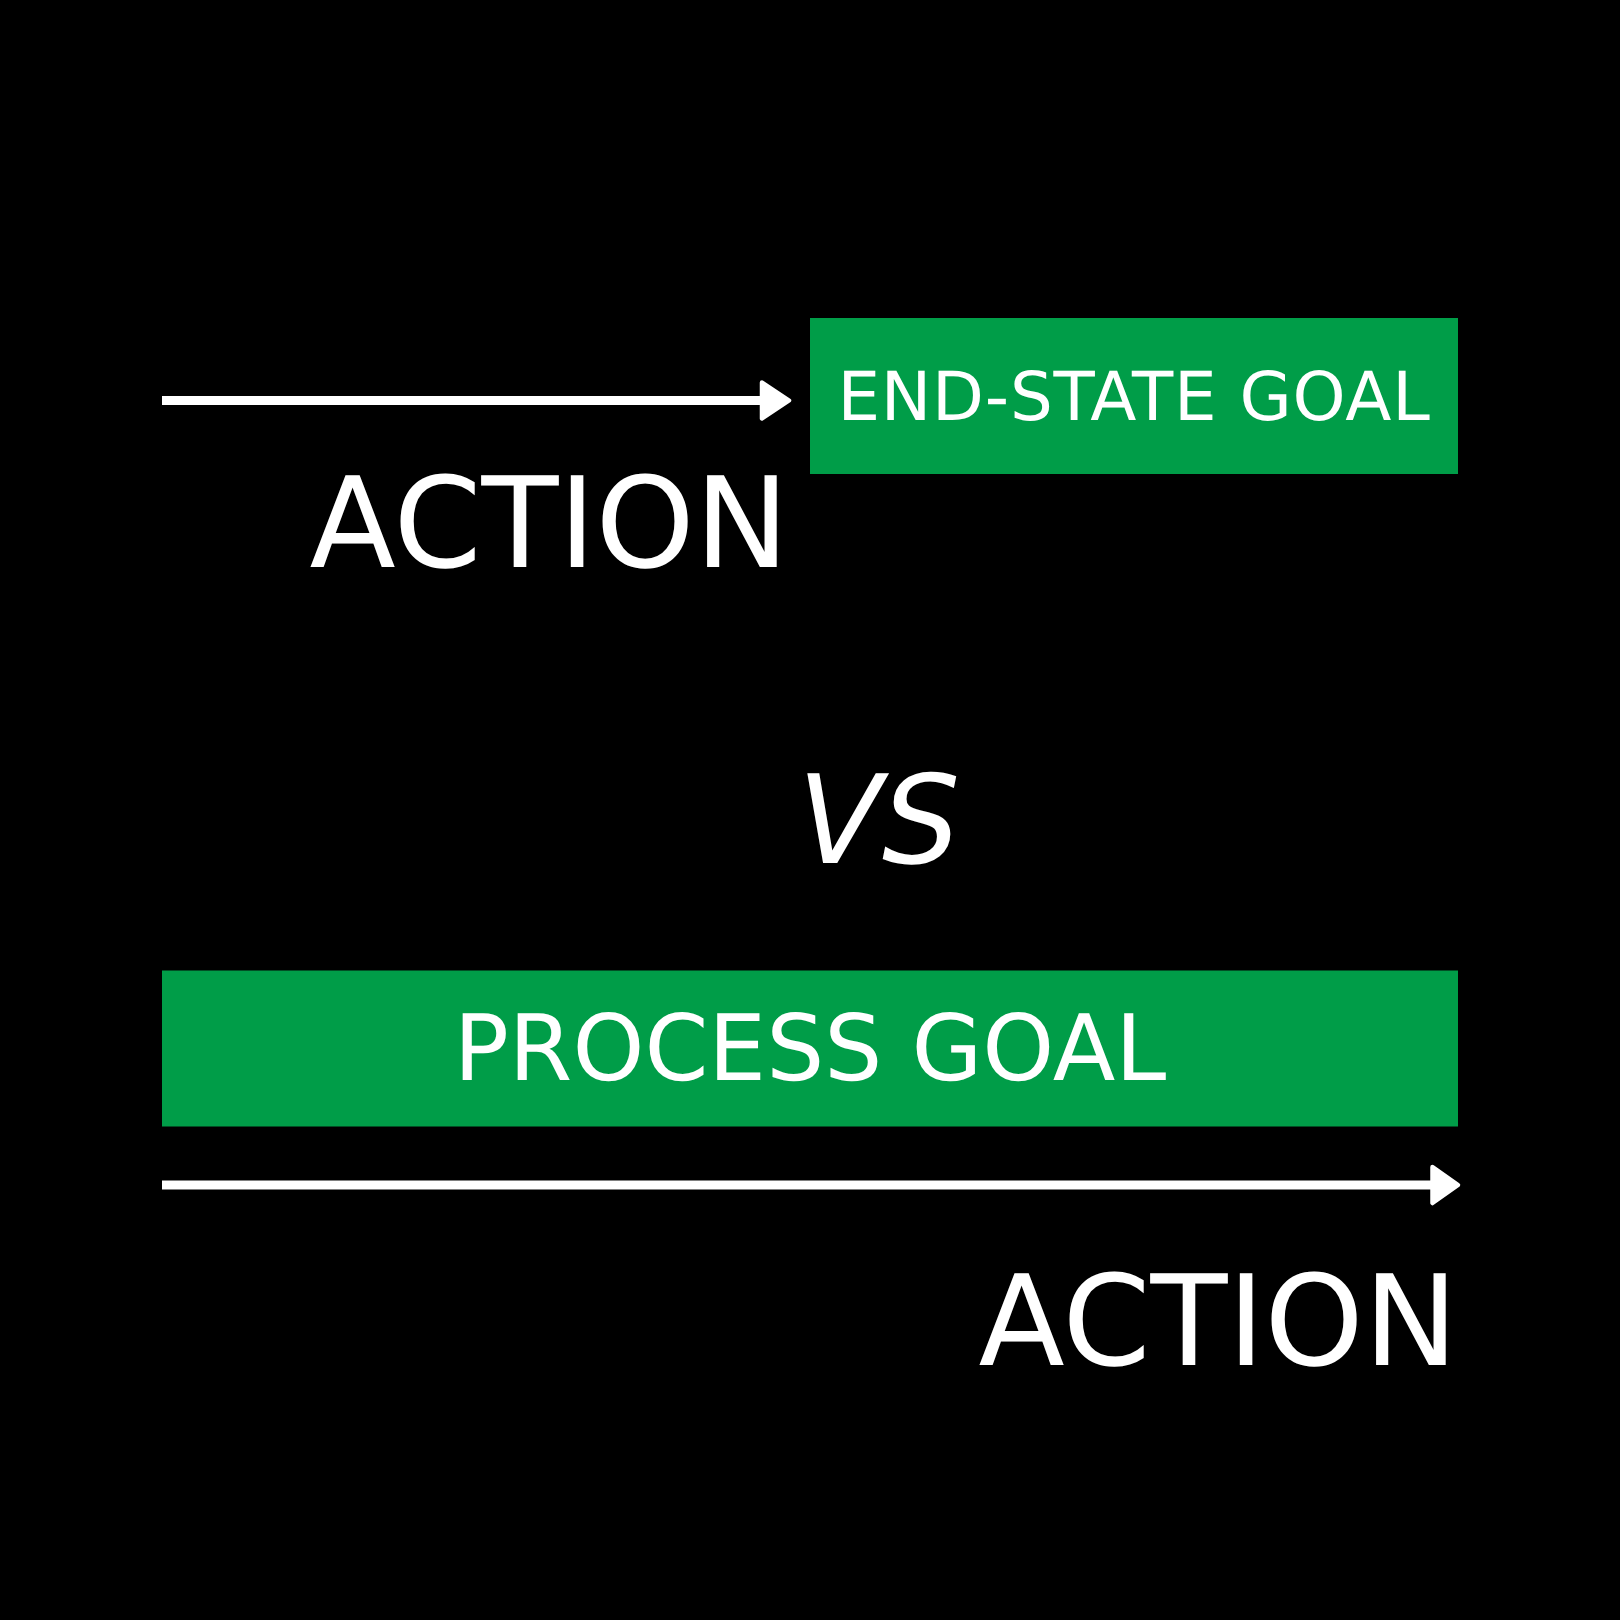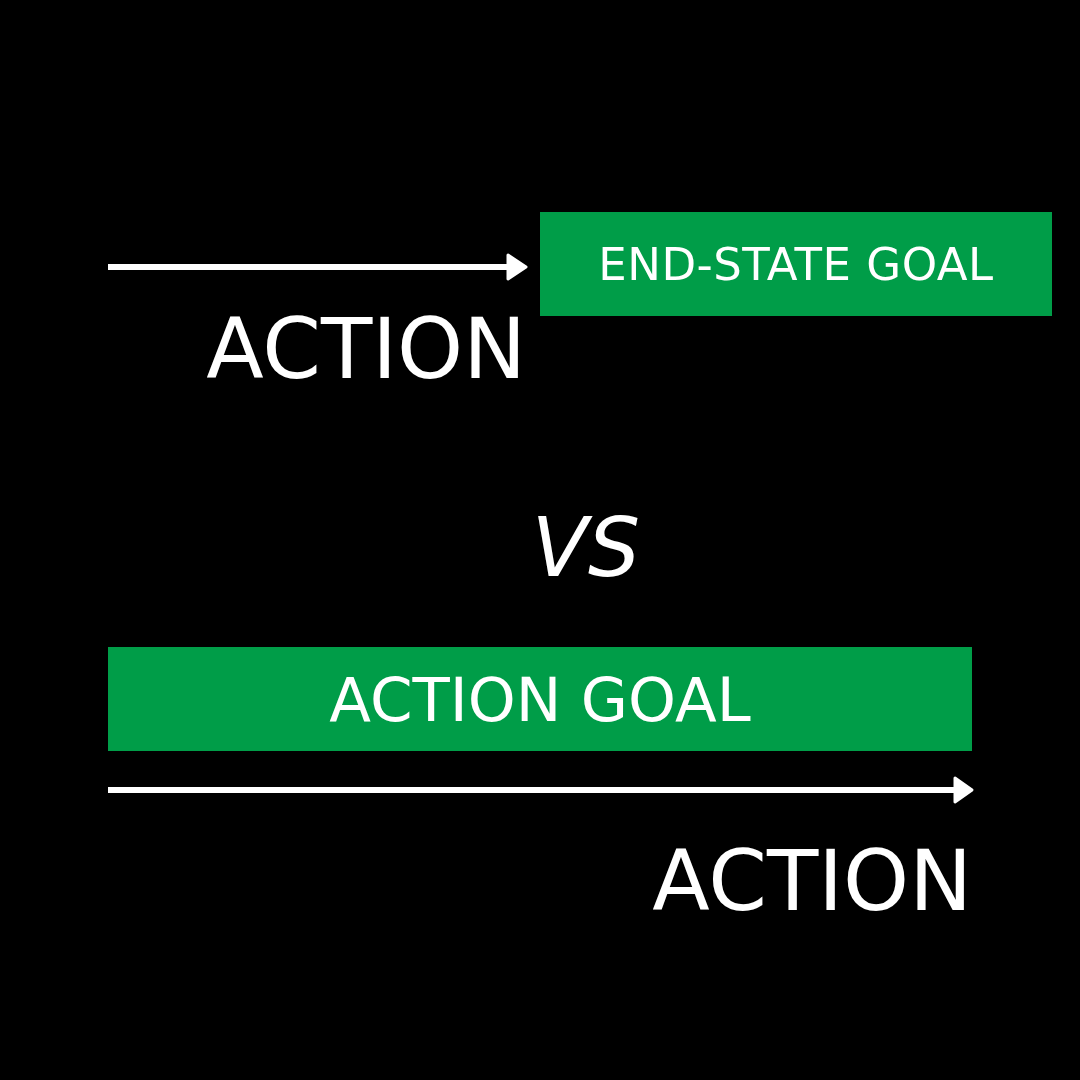--- a/index.html
+++ b/index.html
@@ -26,30 +26,30 @@
     }
   </style>
 </head>
 <body>
 
 <svg class="arrow" style="left:106px; top:250px;" width="424" height="34" viewBox="0 0 424 34">
   <rect x="2" y="14" width="404" height="6" fill="#ffffff"></rect>
   <path d="M402 5 L420 17 L402 29 Z" fill="#ffffff" stroke="#ffffff" stroke-width="3" stroke-linejoin="round"></path>
 </svg>
 
-<div class="goal-box" style="left:540px; top:212px; width:512px; height:104px; background:#009D48;">
+<div class="goal-box" style="left:540px; top:212px; width:432px; height:104px; background:#009D48;">
   <span style="font-size:45px; letter-spacing:0.5px;">END-STATE GOAL</span>
 </div>
 
 <div class="label" style="left:108px; width:418px; top:307px; font-size:84px;">ACTION</div>
 
 <div class="label" style="left:440px; width:200px; top:483px; font-size:82px; font-style:italic;margin-top:24px;">VS</div>
 
 <div class="goal-box" style="left:108px; top:647px; width:864px; height:104px; background:#009D48;">
-  <span style="font-size:61px;">ACTION GOAL</span>
+  <span style="font-size:61px;">PROCESS GOAL</span>
 </div>
 
 <svg class="arrow" style="left:106px; top:774px;" width="870" height="34" viewBox="0 0 870 34">
   <rect x="2" y="13" width="852" height="6" fill="#ffffff"></rect>
   <path d="M849 4 L866 16 L849 28 Z" fill="#ffffff" stroke="#ffffff" stroke-width="3" stroke-linejoin="round"></path>
 </svg>
 
 <div class="label" style="left:108px; width:864px; top:839px; font-size:84px;">ACTION</div>
 
 </body></html>

